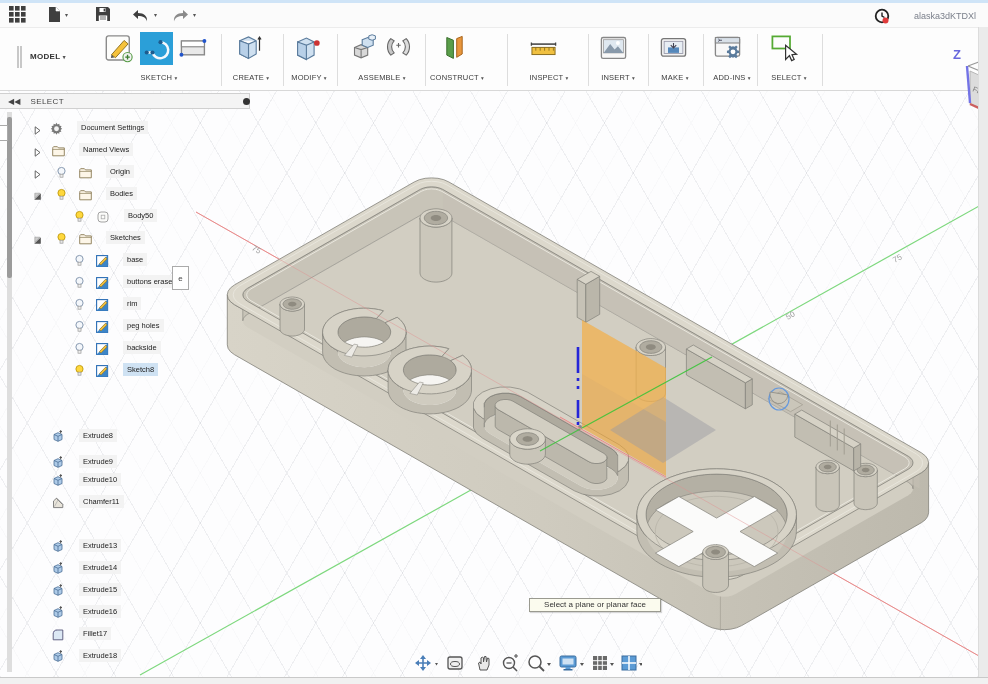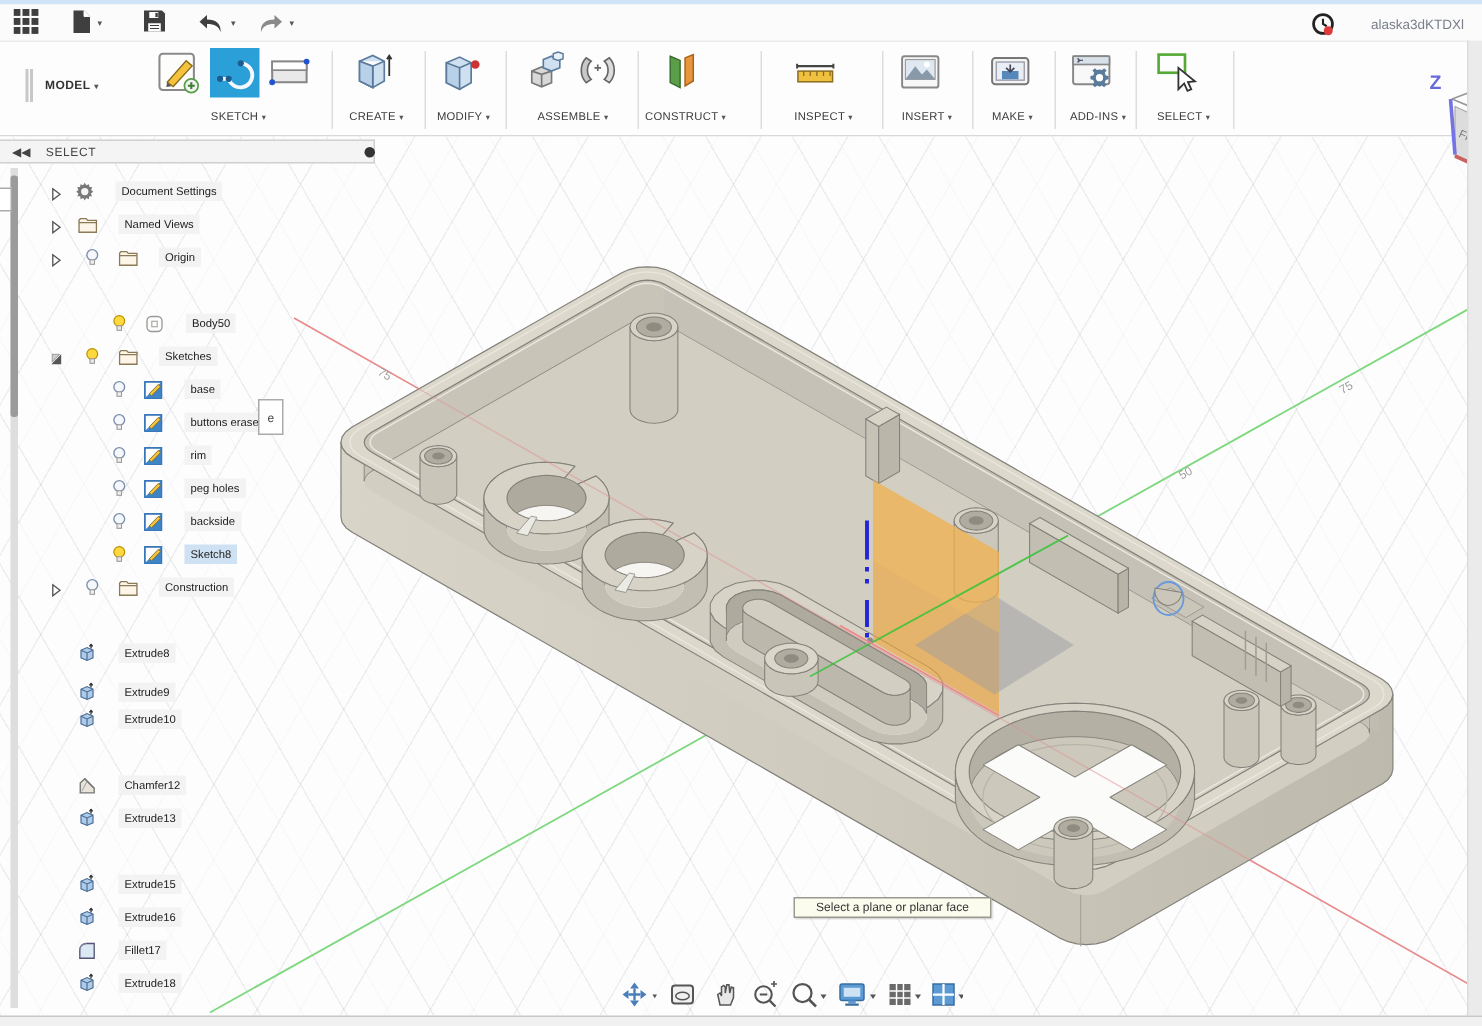--- a/index.html
+++ b/index.html
@@ -351,20 +351,35 @@
           <span class="ti" style="left:56px"><svg width="11" height="13" viewBox="0 0 11 13">
               <circle cx="5.5" cy="5" r="3.6" fill="#f4f7fb" stroke="#7a8ea8" stroke-width="0.9"></circle>
               <rect x="4" y="8.2" width="3" height="3" fill="#eee" stroke="#999" stroke-width="0.7"></rect>
             </svg></span>
           <span class="ti" style="left:79px"><svg width="13" height="11" viewBox="0 0 13 11">
               <path d="M0.7,2.5 L0.7,9.8 L12.3,9.8 L12.3,1.9 L6.5,1.9 L5.4,0.7 L1.6,0.7 L0.7,1.8 Z" fill="#fdf6e8" stroke="#8a7a55" stroke-width="0.9"></path>
               <path d="M0.7,3.4 L12.3,3.4" stroke="#8a7a55" stroke-width="0.7"></path>
             </svg></span>
           <span class="tlb" style="left:106px;background:rgba(242,242,242,0.92)">Origin</span>
         </div>
+<div class="trow" style="top:92px">
+          <span class="ti" style="left:33px"><svg width="9" height="9" viewBox="0 0 9 9">
+              <path d="M7.8,1.2 L7.8,7.8 L1.2,7.8 Z" fill="#555"></path>
+              <path d="M1.8,1.2 L6.8,1.2 L1.8,6.4 Z" fill="#ccc" stroke="#888" stroke-width="0.5"></path>
+            </svg></span>
+          <span class="ti" style="left:56px"><svg width="11" height="13" viewBox="0 0 11 13">
+              <circle cx="5.5" cy="5" r="3.6" fill="#ffd83d" stroke="#b89000" stroke-width="0.8"></circle>
+              <rect x="4" y="8.2" width="3" height="3" fill="#e8e8e8" stroke="#999" stroke-width="0.7"></rect>
+            </svg></span>
+          <span class="ti" style="left:79px"><svg width="13" height="11" viewBox="0 0 13 11">
+              <path d="M0.7,2.5 L0.7,9.8 L12.3,9.8 L12.3,1.9 L6.5,1.9 L5.4,0.7 L1.6,0.7 L0.7,1.8 Z" fill="#fdf6e8" stroke="#8a7a55" stroke-width="0.9"></path>
+              <path d="M0.7,3.4 L12.3,3.4" stroke="#8a7a55" stroke-width="0.7"></path>
+            </svg></span>
+          <span class="tlb" style="left:106px;background:rgba(242,242,242,0.92)">Bodies</span>
+        </div>
 <div class="trow" style="top:114px">
           <span class="ti" style="left:74px"><svg width="11" height="13" viewBox="0 0 11 13">
               <circle cx="5.5" cy="5" r="3.6" fill="#ffd83d" stroke="#b89000" stroke-width="0.8"></circle>
               <rect x="4" y="8.2" width="3" height="3" fill="#e8e8e8" stroke="#999" stroke-width="0.7"></rect>
             </svg></span>
           <span class="ti" style="left:97px"><svg width="12" height="12" viewBox="0 0 12 12">
               <rect x="1" y="1" width="10" height="10" rx="3" fill="#fcfcfa" stroke="#999" stroke-width="0.9"></rect>
               <rect x="4.2" y="4.2" width="3.6" height="3.6" fill="none" stroke="#aaa" stroke-width="0.8"></rect>
             </svg></span>
           <span class="tlb" style="left:124px;background:rgba(242,242,242,0.92)">Body50</span>
@@ -449,34 +464,20 @@
               <circle cx="5.5" cy="5" r="3.6" fill="#ffd83d" stroke="#b89000" stroke-width="0.8"></circle>
               <rect x="4" y="8.2" width="3" height="3" fill="#e8e8e8" stroke="#999" stroke-width="0.7"></rect>
             </svg></span>
           <span class="ti" style="left:96px"><svg width="13" height="12" viewBox="0 0 13 12">
               <rect x="0.6" y="0.6" width="11" height="10.8" fill="#fff" stroke="#2a6db5" stroke-width="1.1"></rect>
               <path d="M0.6,11.4 L11.6,0.6 L11.6,11.4 Z" fill="#3d85c6"></path>
               <path d="M3.5,8.5 L9.5,2.3 L11,3.8 L5,9.9 Z" fill="#f5c23c" stroke="#8a6d1f" stroke-width="0.6"></path>
             </svg></span>
           <span class="tlb" style="left:123px;background:#cfe2f3">Sketch8</span>
         </div>
-<div class="trow" style="top:290px">
-          <span class="ti" style="left:33px"><svg width="9" height="9" viewBox="0 0 9 9">
-              <path d="M2.2,0.8 L7,4.5 L2.2,8.2 Z" fill="#fff" stroke="#555" stroke-width="0.9"></path>
-            </svg></span>
-          <span class="ti" style="left:56px"><svg width="11" height="13" viewBox="0 0 11 13">
-              <circle cx="5.5" cy="5" r="3.6" fill="#f4f7fb" stroke="#7a8ea8" stroke-width="0.9"></circle>
-              <rect x="4" y="8.2" width="3" height="3" fill="#eee" stroke="#999" stroke-width="0.7"></rect>
-            </svg></span>
-          <span class="ti" style="left:79px"><svg width="13" height="11" viewBox="0 0 13 11">
-              <path d="M0.7,2.5 L0.7,9.8 L12.3,9.8 L12.3,1.9 L6.5,1.9 L5.4,0.7 L1.6,0.7 L0.7,1.8 Z" fill="#fdf6e8" stroke="#8a7a55" stroke-width="0.9"></path>
-              <path d="M0.7,3.4 L12.3,3.4" stroke="#8a7a55" stroke-width="0.7"></path>
-            </svg></span>
-          <span class="tlb" style="left:106px;background:rgba(242,242,242,0.92)">Construction</span>
-        </div>
 <div class="trow" style="top:334px">
           <span class="ti" style="left:52px"><svg width="12" height="13" viewBox="0 0 12 13">
               <path d="M2,4.5 L6,2.7 L10,4.5 L10,9.5 L6,11.3 L2,9.5 Z" fill="#aecbe8" stroke="#4a6d96" stroke-width="0.8"></path>
               <path d="M2,4.5 L6,6.3 L10,4.5 M6,6.3 L6,11.3" fill="none" stroke="#4a6d96" stroke-width="0.8"></path>
               <path d="M8.7,3.3 L8.7,0.8 M7.6,1.9 L8.7,0.6 L9.8,1.9" fill="none" stroke="#333" stroke-width="0.9"></path>
             </svg></span>
           <span class="tlb" style="left:79px;background:rgba(242,242,242,0.92)">Extrude8</span>
         </div>
 <div class="trow" style="top:360px">
           <span class="ti" style="left:52px"><svg width="12" height="13" viewBox="0 0 12 13">
@@ -487,35 +488,43 @@
           <span class="tlb" style="left:79px;background:rgba(242,242,242,0.92)">Extrude9</span>
         </div>
 <div class="trow" style="top:378px">
           <span class="ti" style="left:52px"><svg width="12" height="13" viewBox="0 0 12 13">
               <path d="M2,4.5 L6,2.7 L10,4.5 L10,9.5 L6,11.3 L2,9.5 Z" fill="#aecbe8" stroke="#4a6d96" stroke-width="0.8"></path>
               <path d="M2,4.5 L6,6.3 L10,4.5 M6,6.3 L6,11.3" fill="none" stroke="#4a6d96" stroke-width="0.8"></path>
               <path d="M8.7,3.3 L8.7,0.8 M7.6,1.9 L8.7,0.6 L9.8,1.9" fill="none" stroke="#333" stroke-width="0.9"></path>
             </svg></span>
           <span class="tlb" style="left:79px;background:rgba(242,242,242,0.92)">Extrude10</span>
         </div>
-<div class="trow" style="top:422px">
+<div class="trow" style="top:400px">
           <span class="ti" style="left:52px"><svg width="12" height="12" viewBox="0 0 12 12">
               <path d="M1.5,4 L4.5,1.2 L10.8,7.5 L10.8,10.6 L1.5,10.6 Z" fill="#e8e4da" stroke="#777" stroke-width="0.9"></path>
               <path d="M4.5,1.2 L10.8,7.5" stroke="#777" stroke-width="0.9"></path>
               <path d="M2.5,9.5 L6,3 " stroke="#aaa" stroke-width="0.7"></path>
             </svg></span>
-          <span class="tlb" style="left:79px;background:rgba(242,242,242,0.92)">Chamfer12</span>
+          <span class="tlb" style="left:79px;background:rgba(242,242,242,0.92)">Chamfer11</span>
         </div>
 <div class="trow" style="top:444px">
           <span class="ti" style="left:52px"><svg width="12" height="13" viewBox="0 0 12 13">
               <path d="M2,4.5 L6,2.7 L10,4.5 L10,9.5 L6,11.3 L2,9.5 Z" fill="#aecbe8" stroke="#4a6d96" stroke-width="0.8"></path>
               <path d="M2,4.5 L6,6.3 L10,4.5 M6,6.3 L6,11.3" fill="none" stroke="#4a6d96" stroke-width="0.8"></path>
               <path d="M8.7,3.3 L8.7,0.8 M7.6,1.9 L8.7,0.6 L9.8,1.9" fill="none" stroke="#333" stroke-width="0.9"></path>
             </svg></span>
           <span class="tlb" style="left:79px;background:rgba(242,242,242,0.92)">Extrude13</span>
+        </div>
+<div class="trow" style="top:466px">
+          <span class="ti" style="left:52px"><svg width="12" height="13" viewBox="0 0 12 13">
+              <path d="M2,4.5 L6,2.7 L10,4.5 L10,9.5 L6,11.3 L2,9.5 Z" fill="#aecbe8" stroke="#4a6d96" stroke-width="0.8"></path>
+              <path d="M2,4.5 L6,6.3 L10,4.5 M6,6.3 L6,11.3" fill="none" stroke="#4a6d96" stroke-width="0.8"></path>
+              <path d="M8.7,3.3 L8.7,0.8 M7.6,1.9 L8.7,0.6 L9.8,1.9" fill="none" stroke="#333" stroke-width="0.9"></path>
+            </svg></span>
+          <span class="tlb" style="left:79px;background:rgba(242,242,242,0.92)">Extrude14</span>
         </div>
 <div class="trow" style="top:488px">
           <span class="ti" style="left:52px"><svg width="12" height="13" viewBox="0 0 12 13">
               <path d="M2,4.5 L6,2.7 L10,4.5 L10,9.5 L6,11.3 L2,9.5 Z" fill="#aecbe8" stroke="#4a6d96" stroke-width="0.8"></path>
               <path d="M2,4.5 L6,6.3 L10,4.5 M6,6.3 L6,11.3" fill="none" stroke="#4a6d96" stroke-width="0.8"></path>
               <path d="M8.7,3.3 L8.7,0.8 M7.6,1.9 L8.7,0.6 L9.8,1.9" fill="none" stroke="#333" stroke-width="0.9"></path>
             </svg></span>
           <span class="tlb" style="left:79px;background:rgba(242,242,242,0.92)">Extrude15</span>
         </div>
 <div class="trow" style="top:510px">

